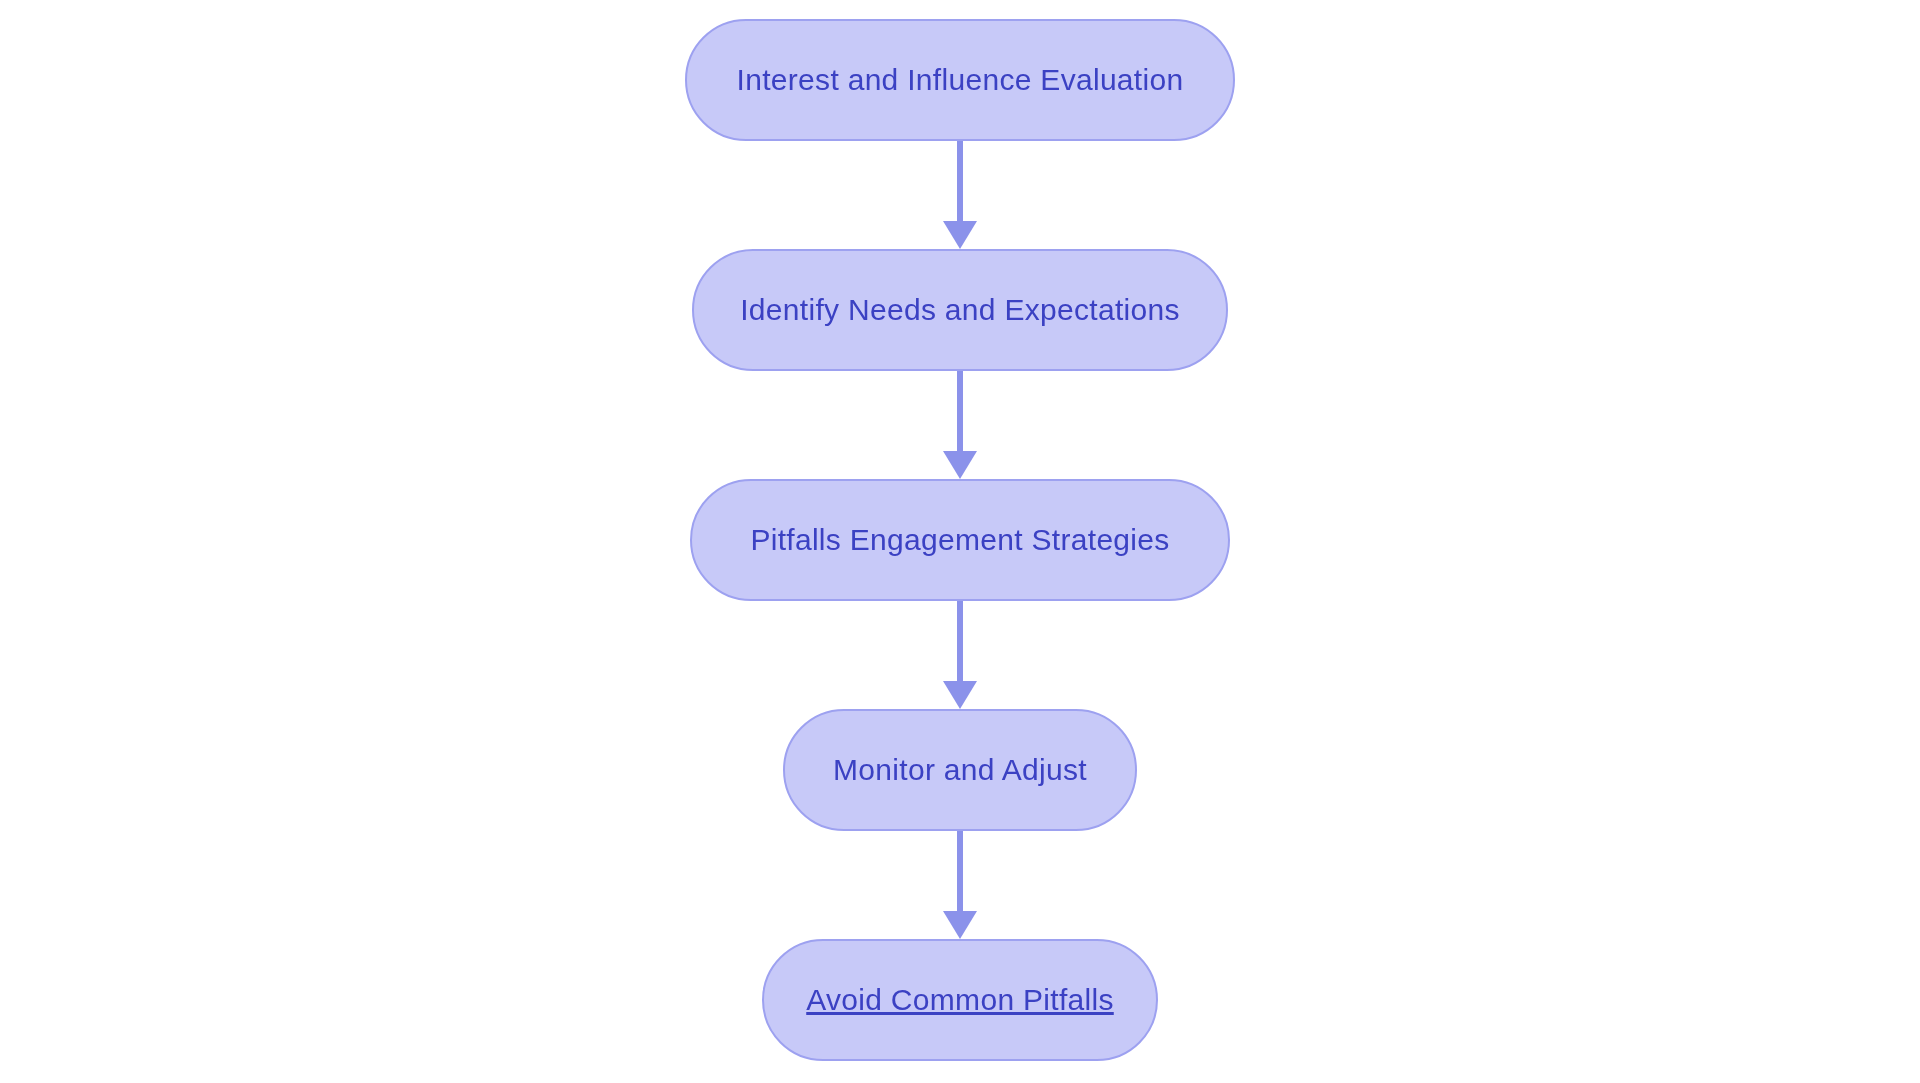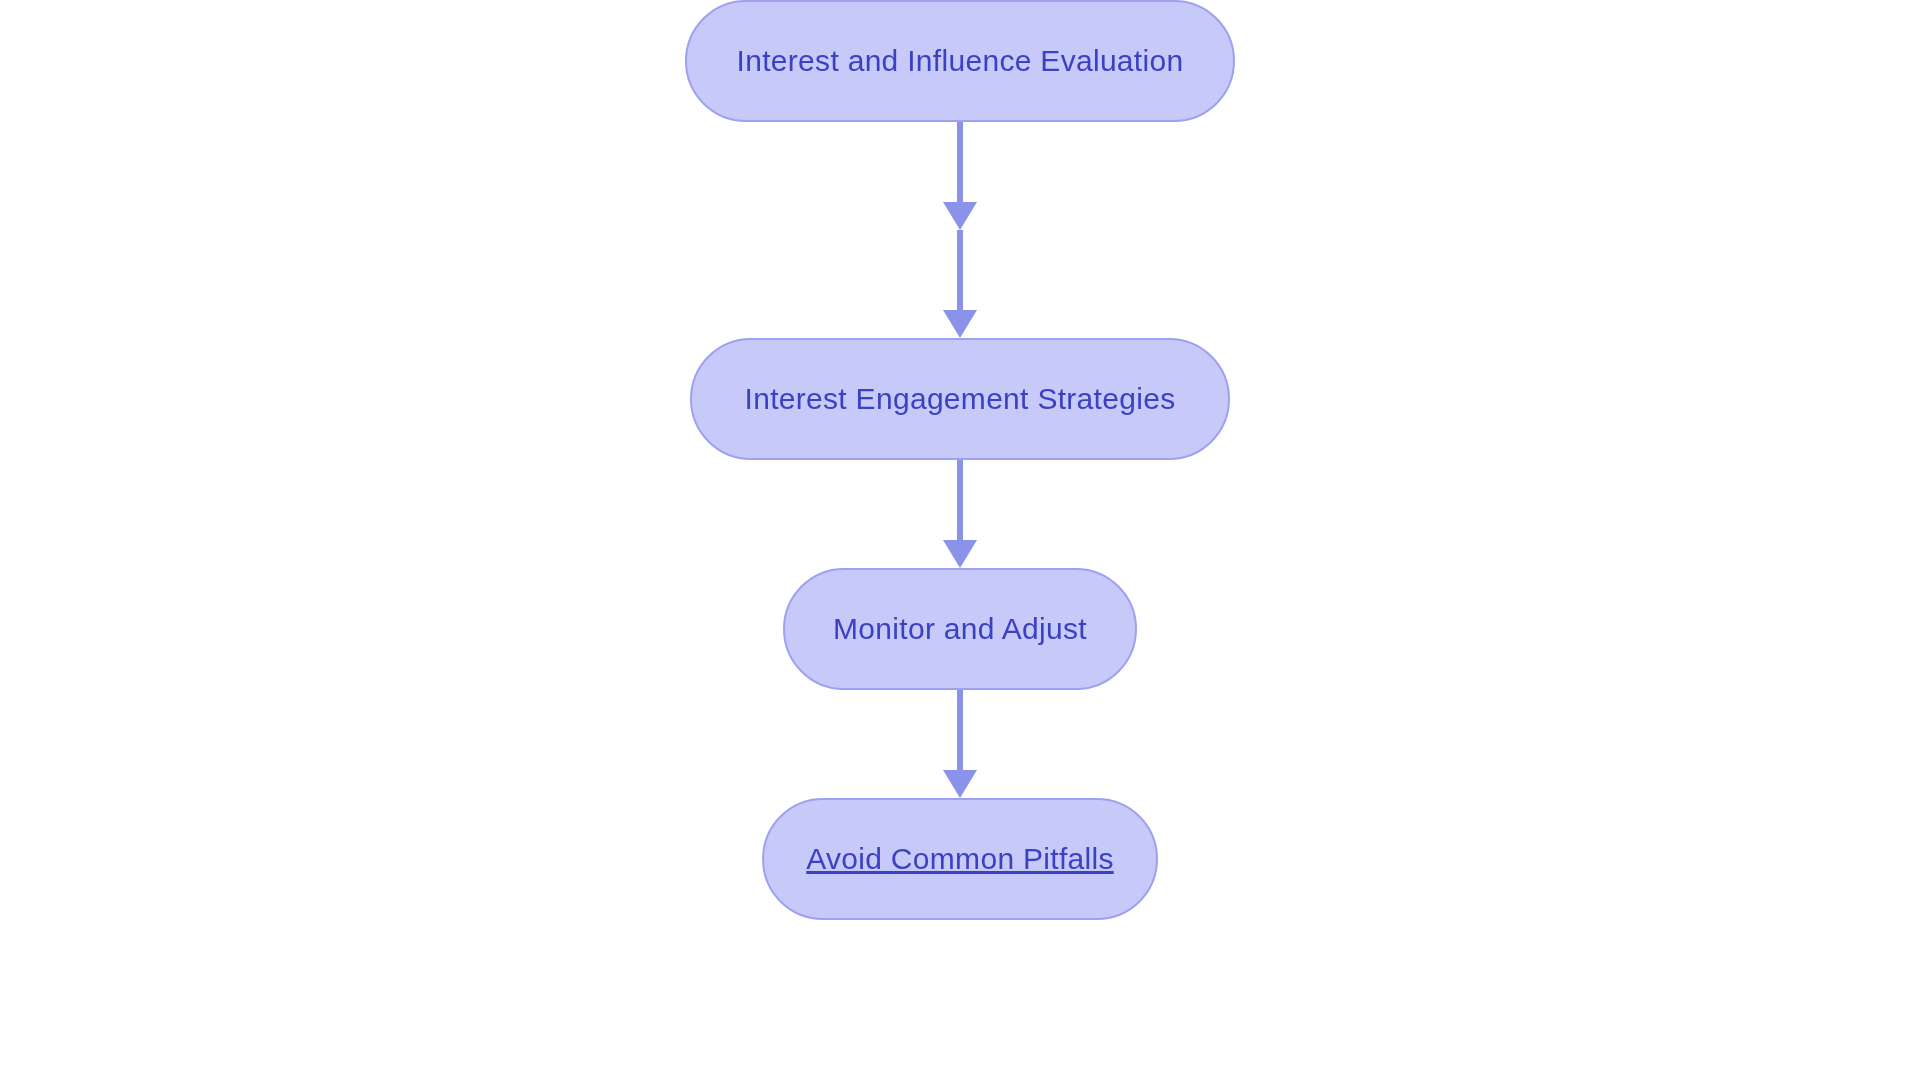--- a/index.html
+++ b/index.html
@@ -28,21 +28,21 @@
     align-items: center;
     justify-content: center;
     color: #3b41c3;
     font-size: 30px;
     font-weight: 400;
     letter-spacing: 0.3px;
     text-align: center;
     white-space: nowrap;
     flex: 0 0 auto;
   }
-  .node.first { }
+  .node.first { margin-top: 19px; }
   .w1 { width: 550px; }
   .w2 { width: 536px; }
   .w3 { width: 540px; }
   .w4 { width: 354px; }
   .w5 { width: 396px; text-decoration: underline; }
   .arrow {
     flex: 0 0 auto;
     height: 108px;
     display: flex;
     flex-direction: column;
@@ -68,28 +68,31 @@
 
   <div class="node first w1">
     <span>Interest and Influence Evaluation</span>
   </div>
 
   <div class="arrow">
     <div class="stem"></div>
     <div class="head"></div>
   </div>
 
+  <div class="node w2">
+    <span>Identify Needs and Expectations</span>
+  </div>
 
   <div class="arrow">
     <div class="stem"></div>
     <div class="head"></div>
   </div>
 
   <div class="node w3">
-    <span>Interest Engagement Strategies</span>
+    <span>Pitfalls Engagement Strategies</span>
   </div>
 
   <div class="arrow">
     <div class="stem"></div>
     <div class="head"></div>
   </div>
 
   <div class="node w4">
     <span>Monitor and Adjust</span>
   </div>

